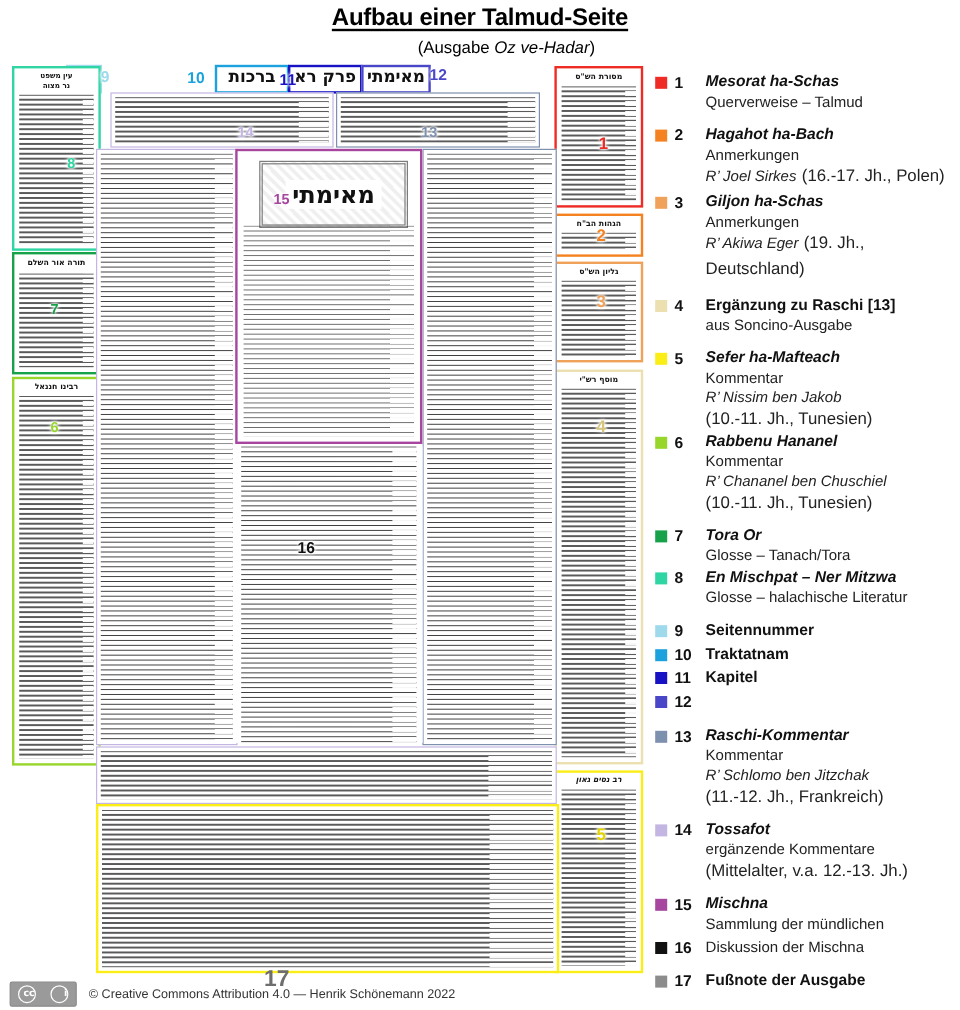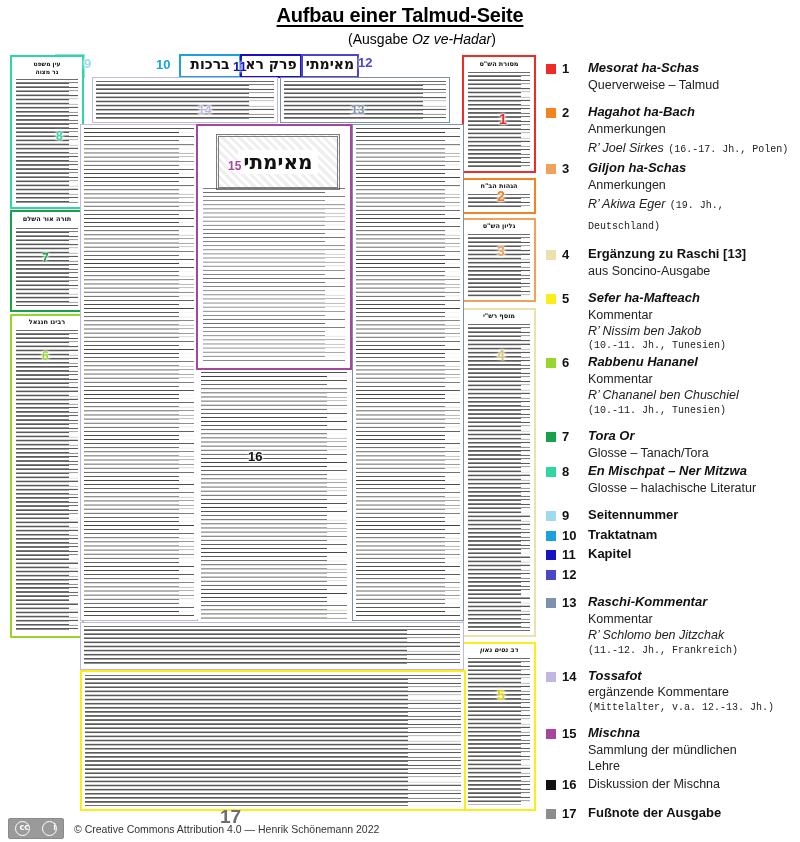--- a/index.html
+++ b/index.html
@@ -83,21 +83,21 @@
     border:0;
   }
   .legend-num{
     flex:0 0 26px;font-size:13px;font-weight:bold;color:#111;
     text-align:left;line-height:1.35;
   }
   .legend-body{flex:1;line-height:1.3;}
   .lg-title{font-size:13px;font-weight:bold;font-style:italic;color:#111;}
   .lg-sub{font-size:12.5px;color:#222;}
   .lg-person{font-size:12.5px;font-style:italic;color:#222;}
-  .lg-small{font-size:10px;color:#222;font-style:normal;font-family:Liberation Mono, monospace;}
+  .lg-small{font-size:14px;color:#222;font-style:normal;}
   .lg-plain-title{font-size:13px;font-weight:bold;color:#111;font-style:normal;}
 
   
   #footer{position:absolute;left:8px;top:818px;display:flex;align-items:center;}
   #cc-badge{
     width:54px;height:19px;border:1px solid #8a8a8a;background:#9a9a9a;
     display:flex;align-items:center;justify-content:space-around;
     border-radius:2px;
   }
   #cc-badge .cc-circle{
@@ -377,21 +377,20 @@
         <div class="lg-small">(Mittelalter, v.a. 12.-13. Jh.)</div>
       </div>
     </div>
 
     <div class="legend-row gap">
       <div class="swatch" style="background:#a7469f;"></div>
       <div class="legend-num">15</div>
       <div class="legend-body">
         <div class="lg-title">Mischna</div>
         <div class="lg-sub">Sammlung der mündlichen</div>
-        <div class="lg-sub">Lehre</div>
       </div>
     </div>
 
     <div class="legend-row">
       <div class="swatch" style="background:#111111;"></div>
       <div class="legend-num">16</div>
       <div class="legend-body">
         <div class="lg-sub">Diskussion der Mischna</div>
       </div>
     </div>

